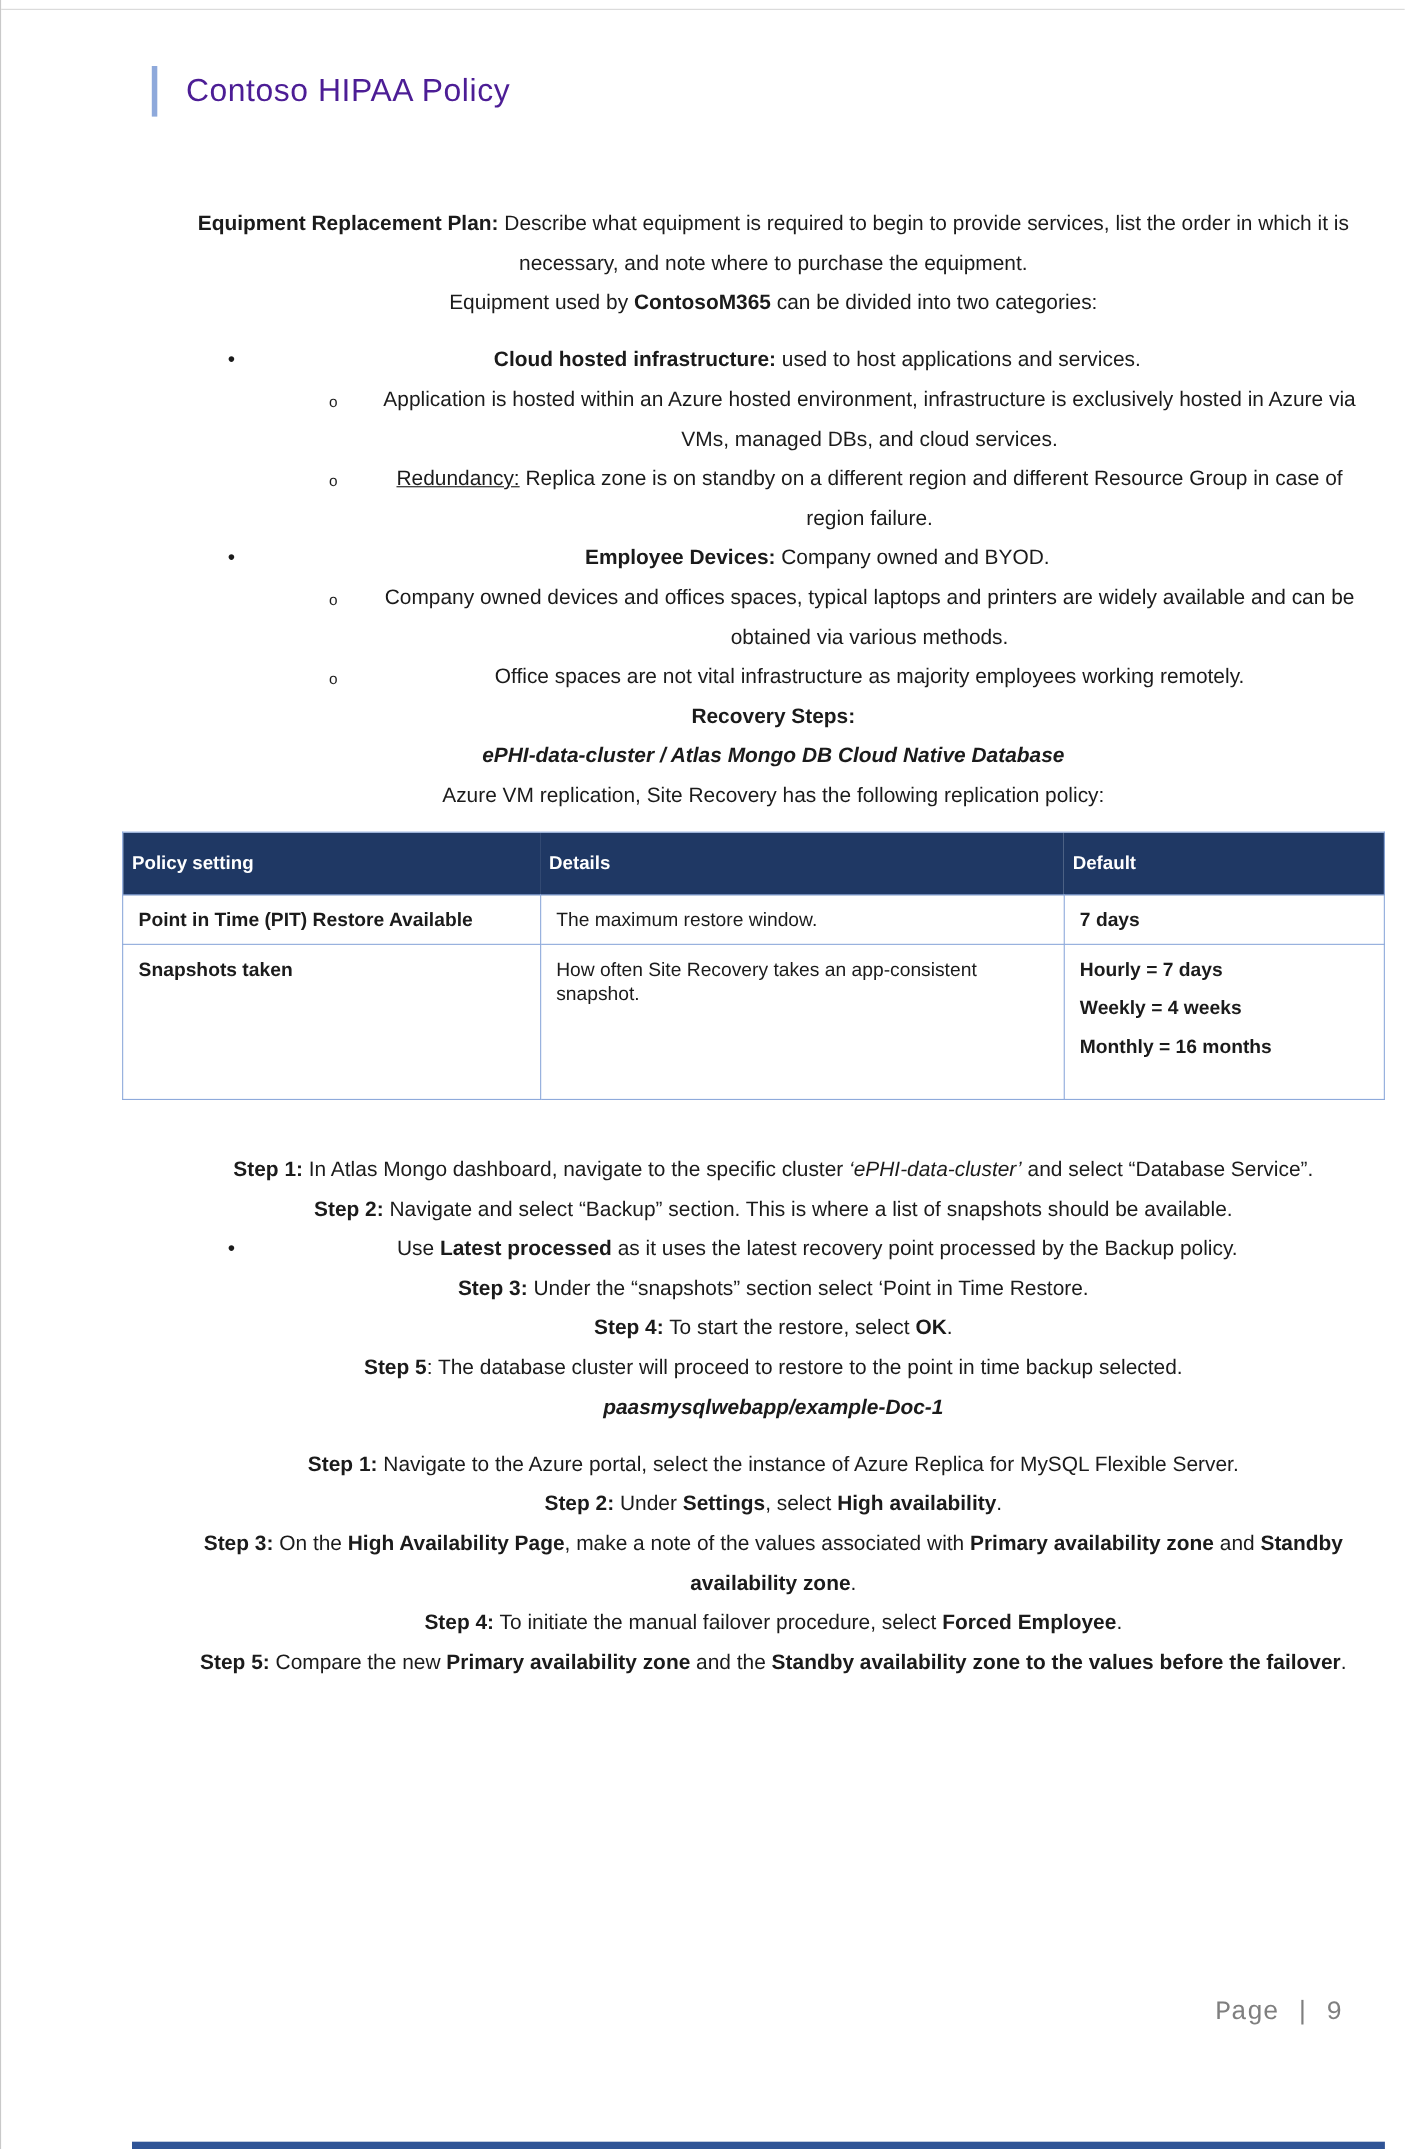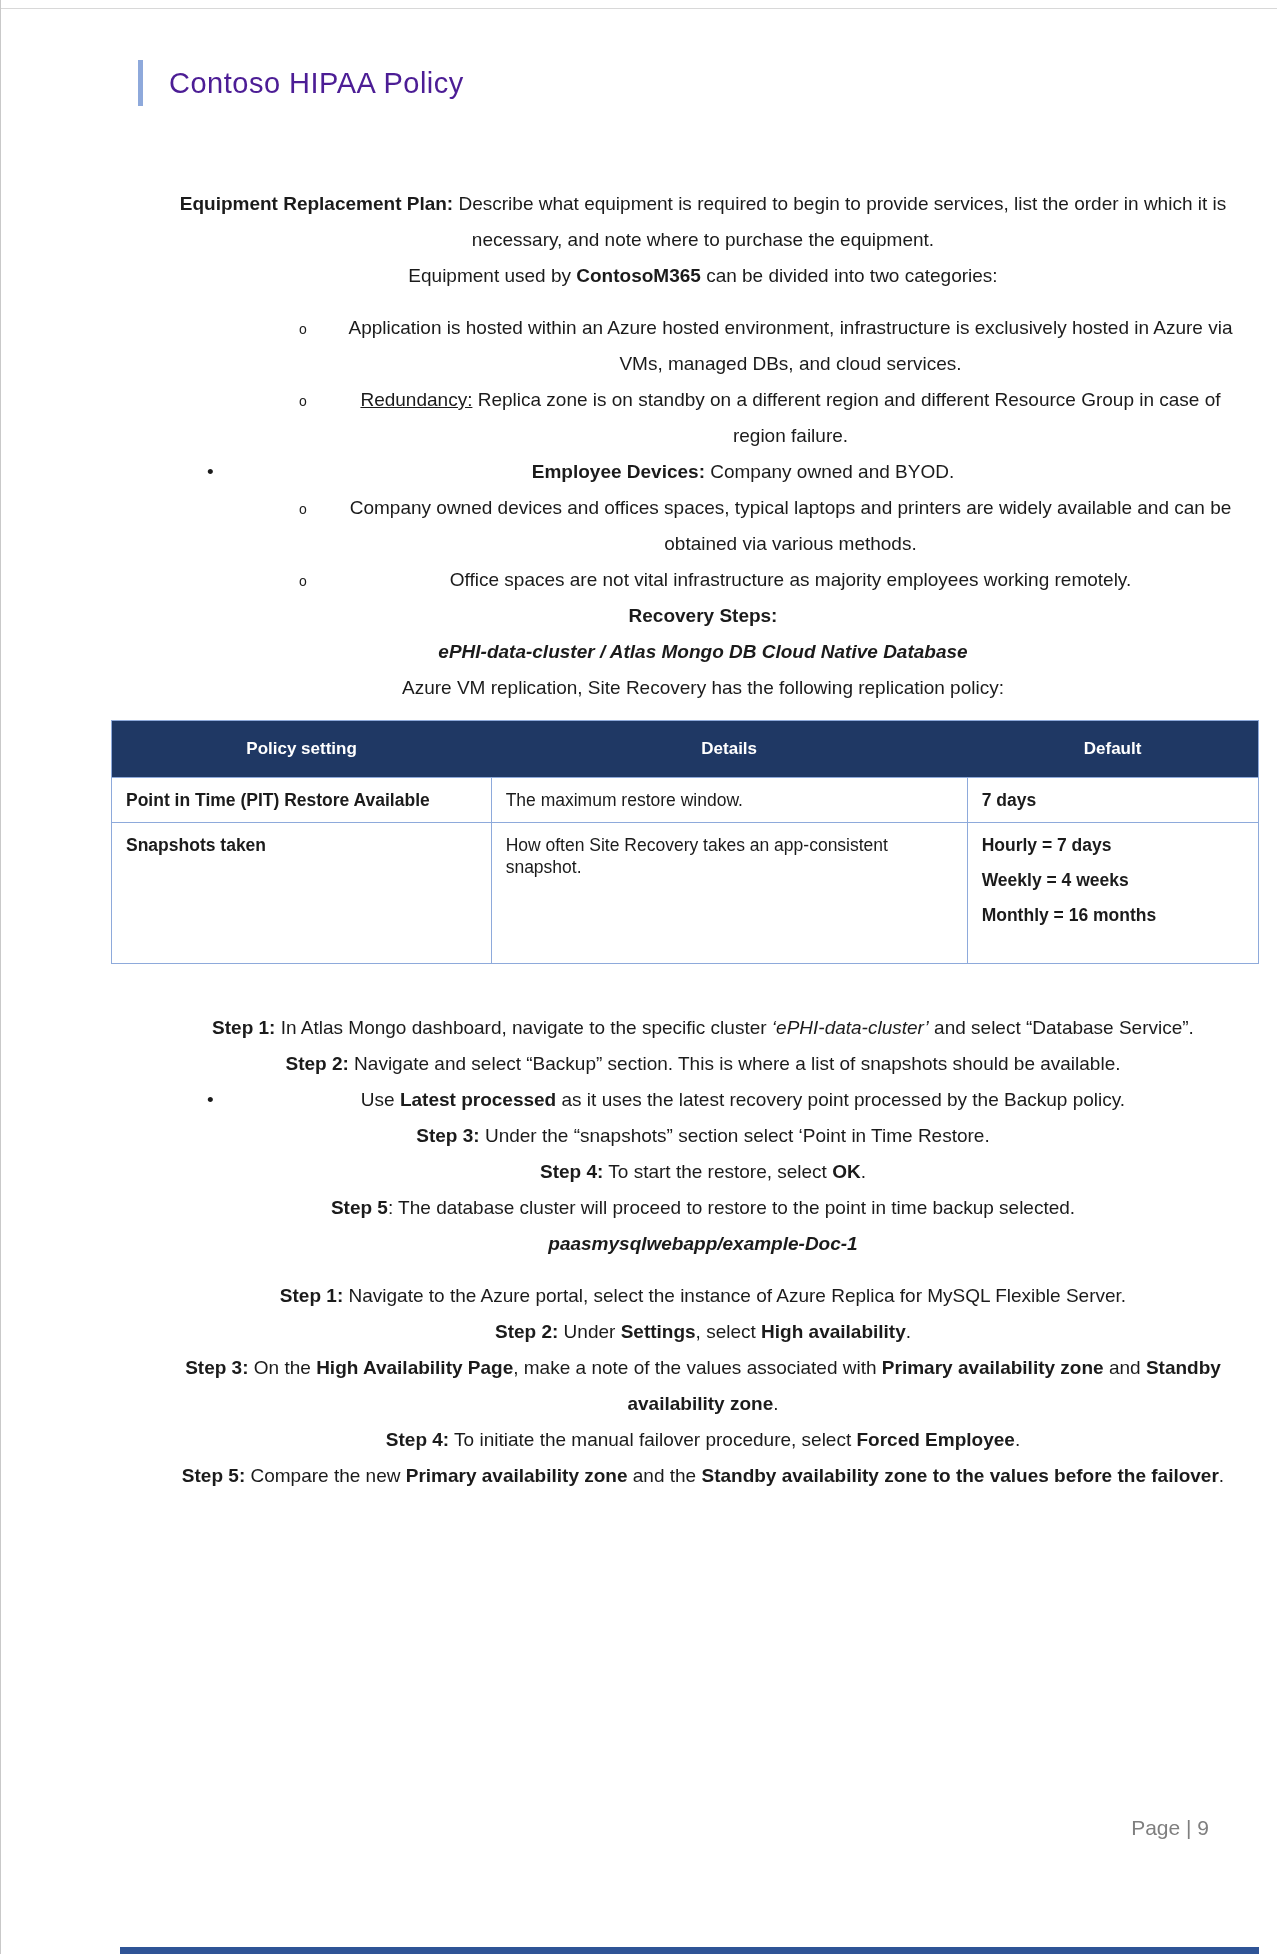--- a/index.html
+++ b/index.html
@@ -28,55 +28,56 @@
   .li2{position:relative;padding-left:175px;}
   .li2::before{content:"o";position:absolute;left:140px;top:1px;font-size:14px;}
 
   table.policy-table{
     border-collapse:collapse;table-layout:fixed;
     margin-left:-48px;margin-top:14px;width:1148px;
     font-size:17.5px;line-height:22px;
     border:1px solid #8eaadb;
   }
   table.policy-table th{
-    background:#1f3864;color:#ffffff;font-weight:bold;text-align:center;
+    background:#1f3864;color:#ffffff;font-weight:bold;text-align:left;
     padding:17px 8px;font-size:17px;border:none;
   }
   table.policy-table td{
     border:1px solid #8eaadb;vertical-align:top;padding:11px 14px;background:#fff;
   }
   td.cell-setting{font-weight:bold;}
   td.cell-default{font-weight:bold;}
   .cell-line{margin-bottom:13px;}
   .cell-line:last-child{margin-bottom:0;}
   tr.row-tall td{height:118px;}
 
   .steps-heading{margin-top:28px;}
   .footer-page{
-    position:absolute;top:1816px;right:68px;font-size:21px;color:#7f7f7f;
+    position:absolute;top:1816px;right:57px;font-size:24px;color:#7f7f7f;font-family:Liberation Mono, monospace;
   }
   .bottom-bar{position:absolute;bottom:0;left:119px;width:1139px;height:7px;background:#2f5496;}
 </style>
 </head>
 <body>
 
 <div class="top-edge"></div>
 
 <div class="doc-header">
   <div class="header-bar"></div>
   <div class="doc-title">Contoso HIPAA Policy</div>
 </div>
 
 <div class="doc">
 
   <p class="just"><span style="font-weight: bold;">Equipment Replacement Plan: </span><span>Describe what equipment is required to begin to provide services, list the order in which it is necessary, and note where to purchase the equipment.</span></p>
 
   <p class="mt-md"><span>Equipment used by </span><span style="font-weight: bold;">ContosoM365</span><span> can be divided into two categories:</span></p>
 
   <div class="mt-sm">
+    <p class="li1"><span style="font-weight: bold;">Cloud hosted infrastructure: </span><span>used to host applications and services.</span></p>
     <p class="li2 just"><span>Application is hosted within an Azure hosted environment, infrastructure is exclusively hosted in Azure via VMs, managed DBs, and cloud services.</span></p>
     <p class="li2 just"><span style="text-decoration: underline;">Redundancy:</span><span> Replica zone is on standby on a different region and different Resource Group in case of region failure.</span></p>
     <p class="li1"><span style="font-weight: bold;">Employee Devices: </span><span>Company owned and BYOD.</span></p>
     <p class="li2 just"><span>Company owned devices and offices spaces, typical laptops and printers are widely available and can be obtained via various methods.</span></p>
     <p class="li2"><span>Office spaces are not vital infrastructure as majority employees working remotely.</span></p>
   </div>
 
   <p class="mt-xl"><span style="font-weight: bold; margin-top: 40px;">Recovery Steps:</span></p>
 
   <p class="mt-sm"><span style="font-weight: bold; font-style: italic;">ePHI-data-cluster / Atlas Mongo DB Cloud Native Database</span></p>

